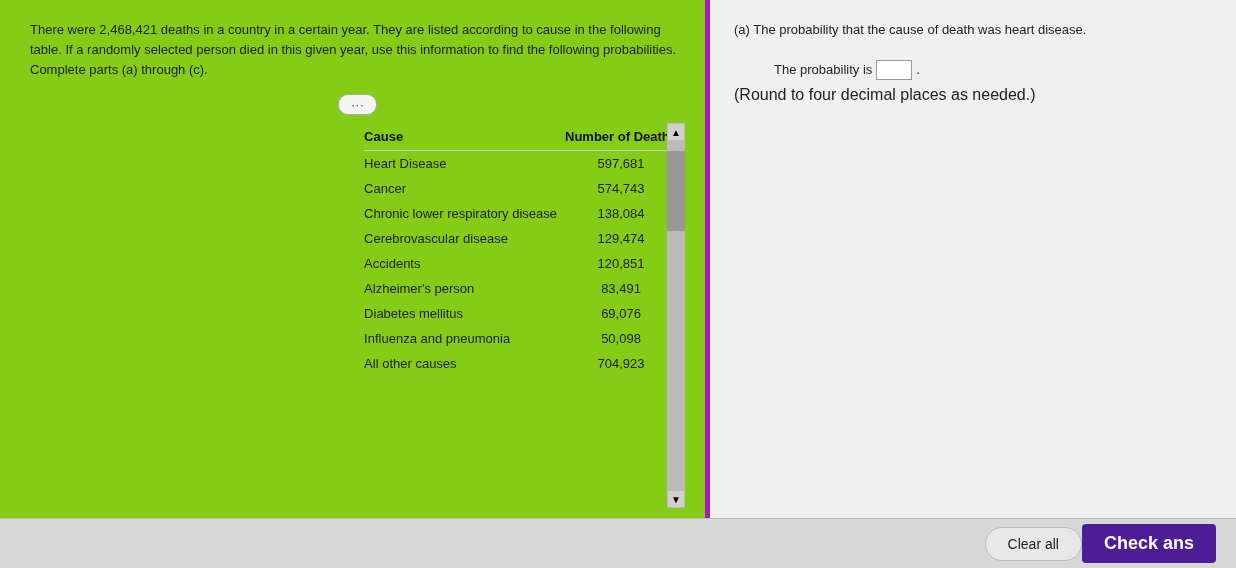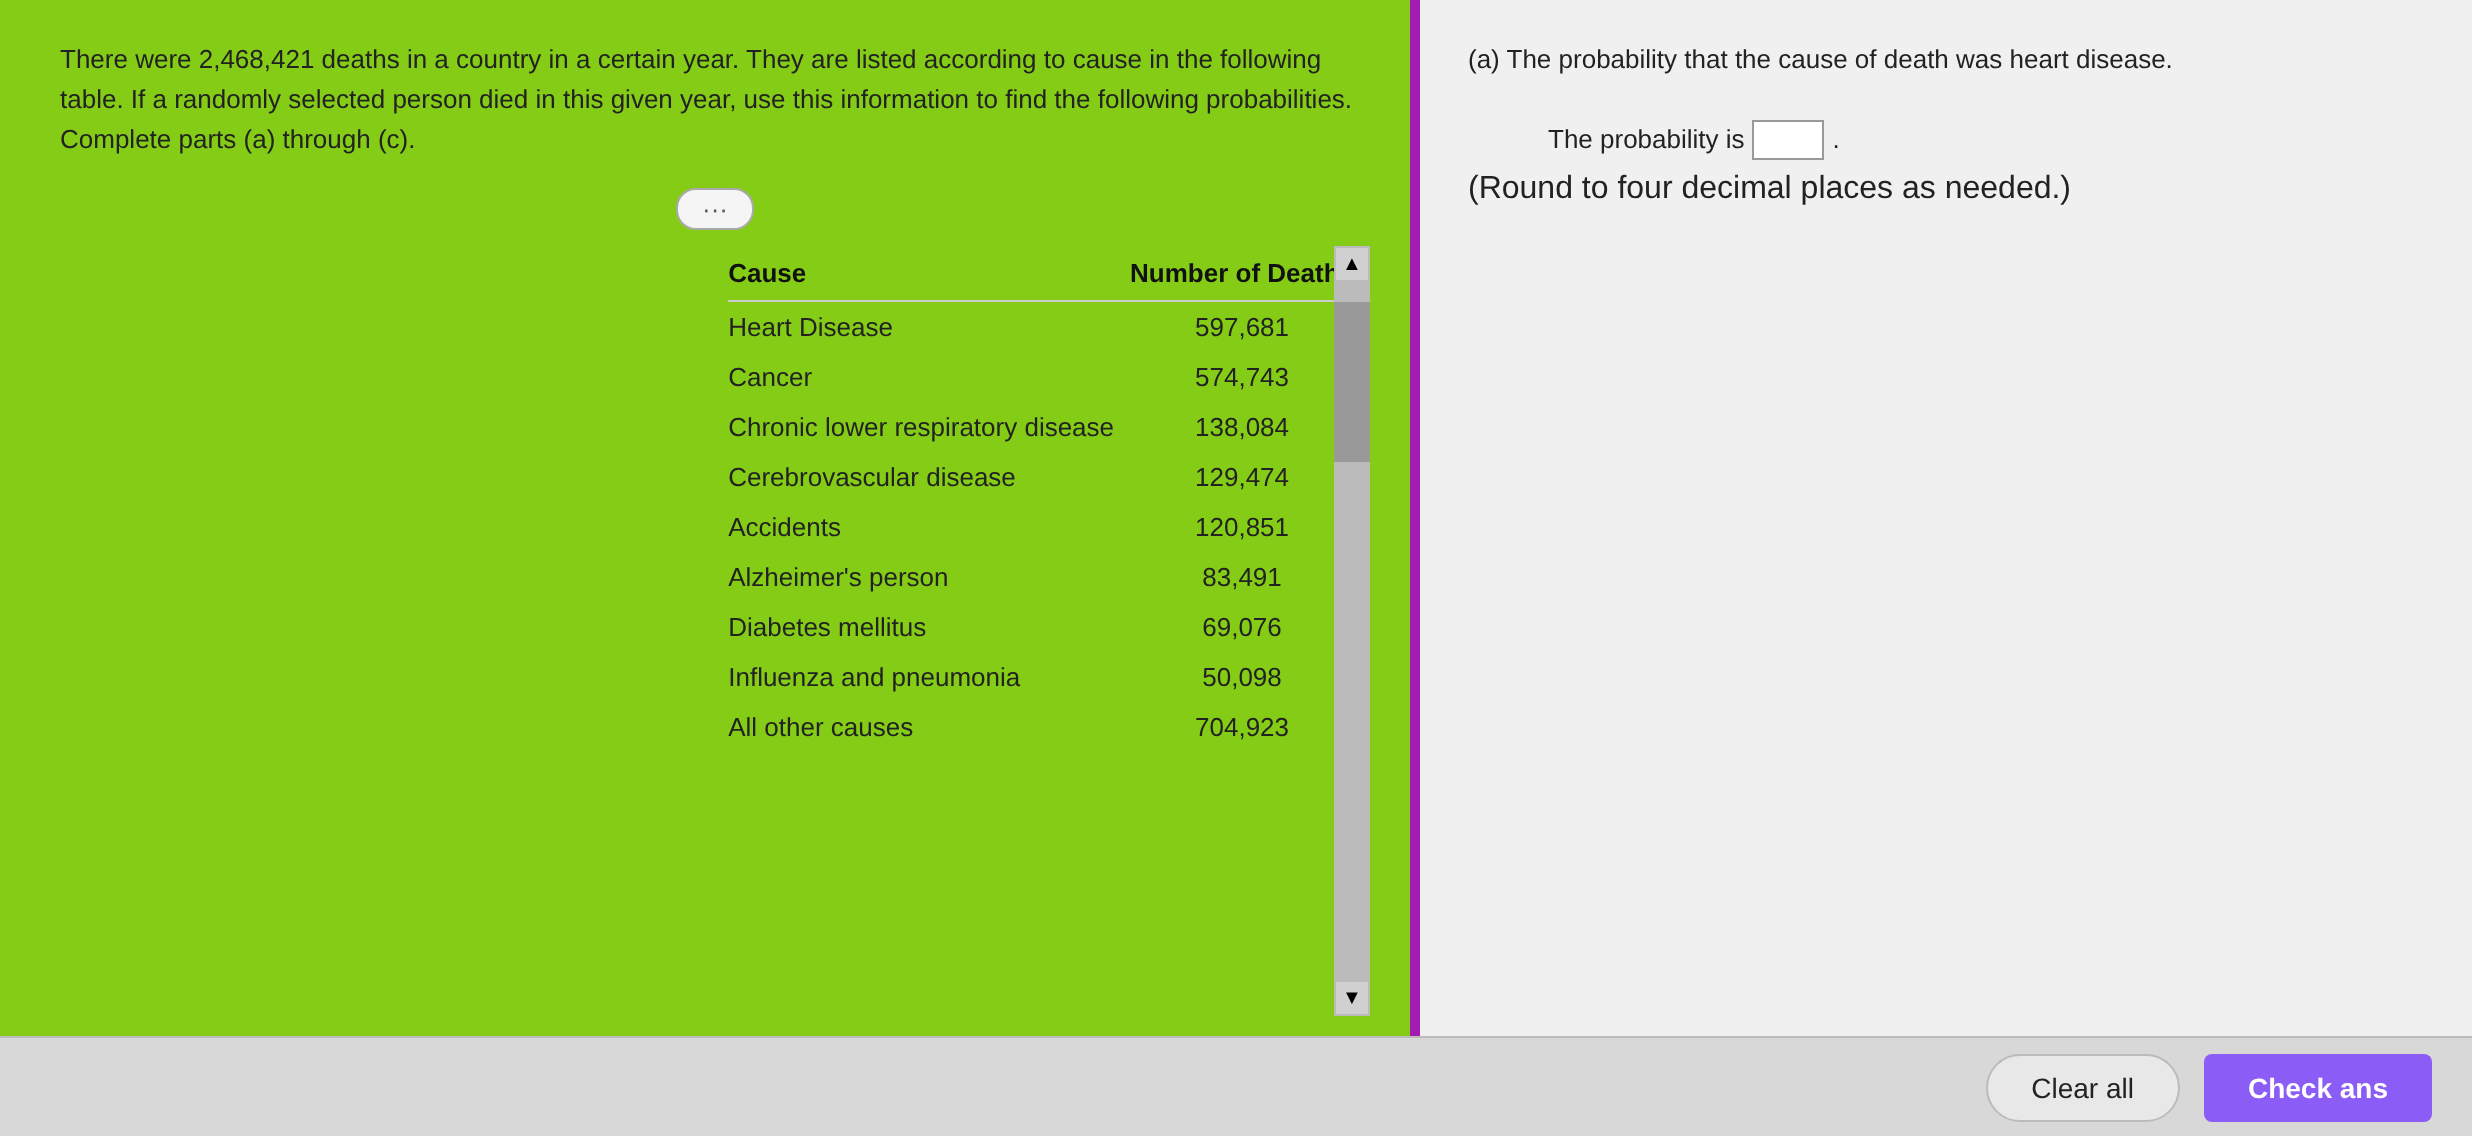--- a/index.html
+++ b/index.html
@@ -190,40 +190,39 @@
     }
 
     
     .bottom-bar {
       height: 50px;
       background: #d8d8d8;
       display: flex;
       align-items: center;
       justify-content: flex-end;
       padding: 0 20px;
-      gap: 12px;
       border-top: 1px solid #bbb;
     }
 
     .btn-clear-all {
       background: #e8e8e8;
       border: 1px solid #bbb;
       border-radius: 20px;
       padding: 8px 22px;
       font-size: 14px;
       cursor: pointer;
       color: #222;
     }
 
     .btn-check-ans {
-      background: #8b5cf6;
+      background: #4c1d95;
       border: none;
       border-radius: 4px;
       padding: 9px 22px;
-      font-size: 14px;
+      font-size: 18px;
       cursor: pointer;
       color: white;
       font-weight: bold;
     }
   </style>
 </head>
 <body>
 
 <div class="main-container">
 

